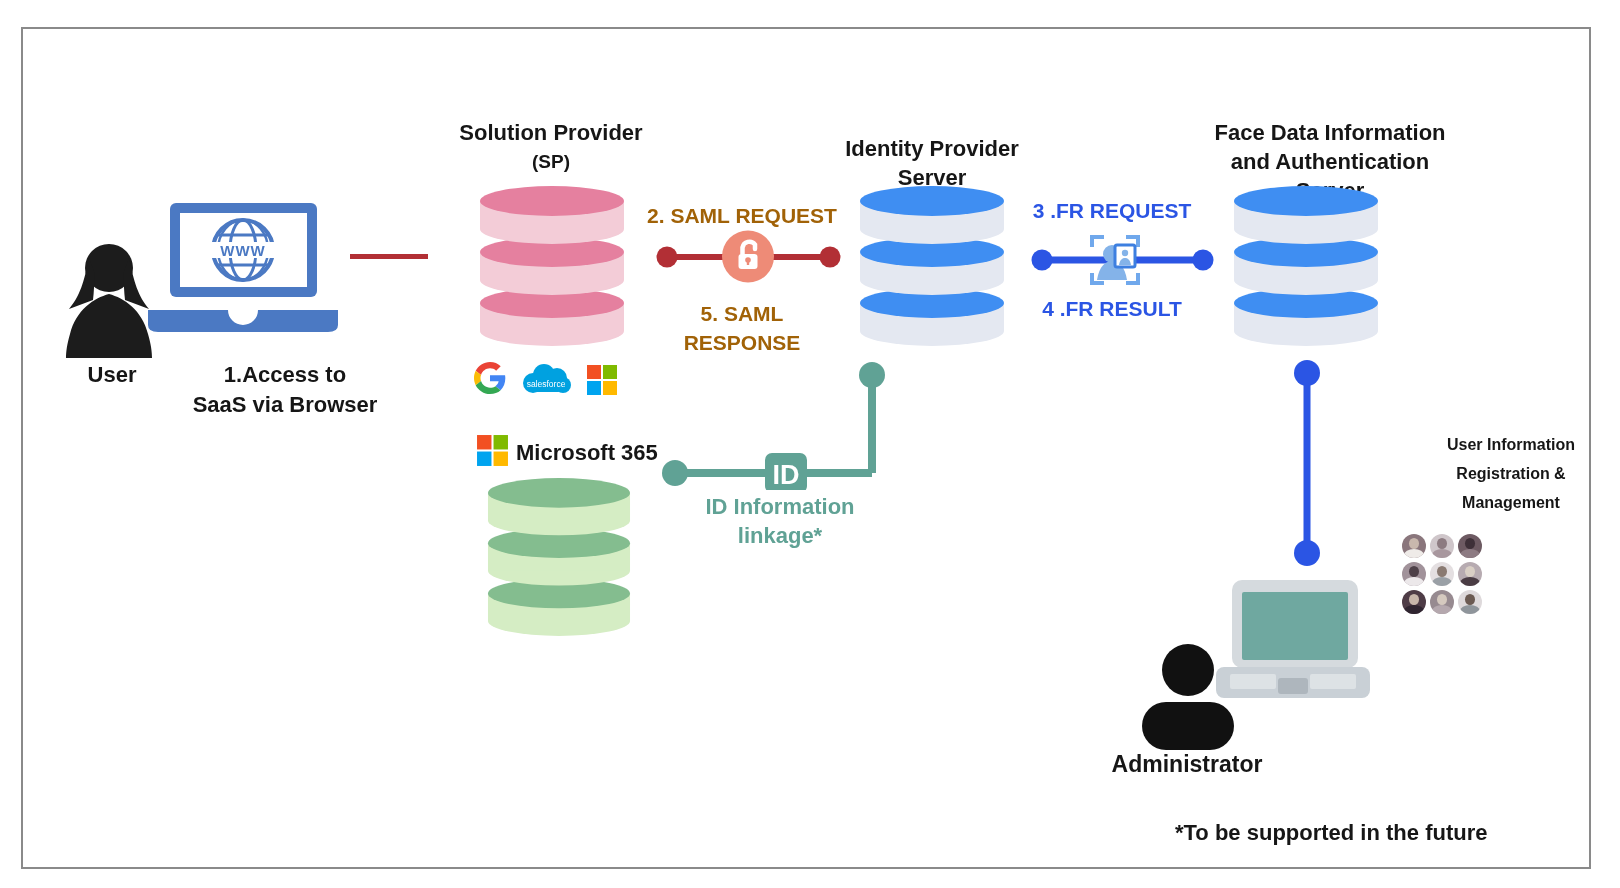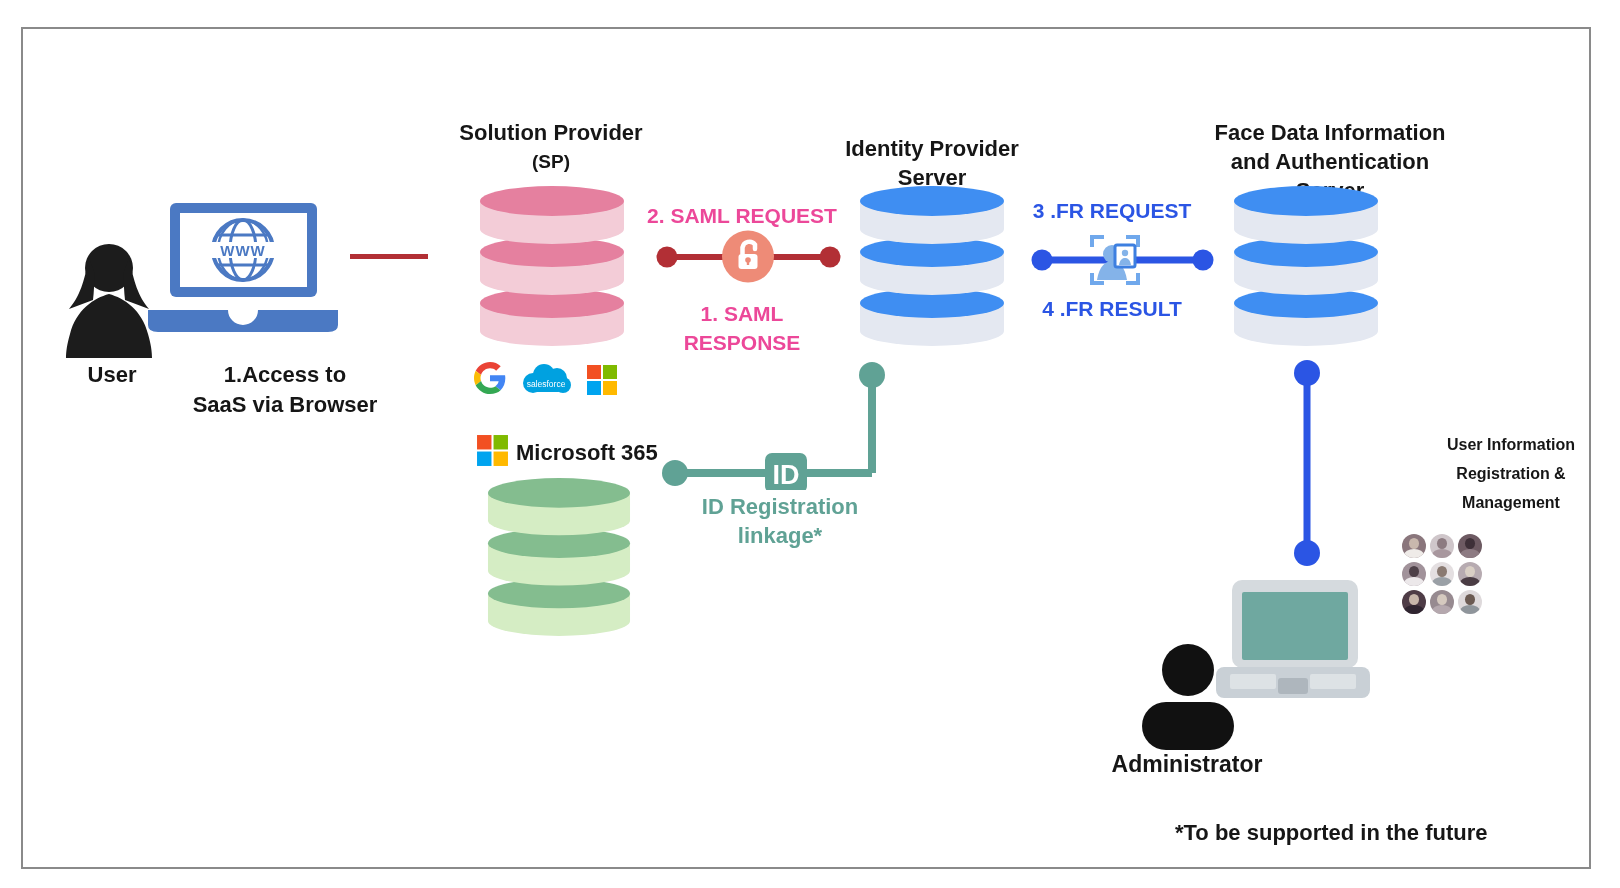--- a/index.html
+++ b/index.html
@@ -3,21 +3,21 @@
 <meta charset="utf-8">
 <style>
   html,body{margin:0;padding:0;background:#fff;}
   #canvas{position:relative;width:1620px;height:888px;background:#ffffff;
           font-family:"Liberation Sans",sans-serif;overflow:hidden;}
   .frame{position:absolute;left:21px;top:27px;width:1570px;height:842px;
          border:2px solid #8a8a8a;box-sizing:border-box;}
   .abs{position:absolute;}
   .lbl{position:absolute;font-weight:700;color:#161616;text-align:center;
        white-space:pre-line;line-height:29px;}
-  .red{color:#ec4899;}
+  .red{color:#a16207;}
   .blue{color:#2b55e4;}
   .teal{color:#60a295;}
   .redline{position:absolute;left:350px;top:254px;width:78px;height:5px;background:#b22f35;}
   
   .db-pink  .top{fill:#e5809f}  .db-pink  .bod{fill:#f3ccd7}
   .db-blue  .top{fill:#3f8ef2}  .db-blue  .bod{fill:#e4e8f1}
   .db-green .top{fill:#84bd8f}  .db-green .bod{fill:#d5edc4}
   
   .avgrid{position:absolute;left:1402px;top:534px;display:grid;
           grid-template-columns:repeat(3,24px);grid-gap:4px;}
@@ -122,21 +122,21 @@
     <circle cx="180" cy="31" r="10.5" fill="#b22f35"></circle>
     <g>
       <circle cx="98" cy="30.5" r="26" fill="#ee8b77"></circle>
       <path d="M92.5,28 V21.5 A7,7 0 0 1 105,18.5 L105,23" fill="none" stroke="#ffffff" stroke-width="4.5" stroke-linecap="round"></path>
       <rect x="88.5" y="28" width="19" height="15" rx="3" fill="#ffffff"></rect>
       <circle cx="98" cy="34" r="2.8" fill="#ee8b77"></circle>
       <rect x="96.8" y="34" width="2.4" height="5" fill="#ee8b77"></rect>
     </g>
   </svg>
 
-  <div class="lbl red" style="left:642px;top:299px;width:200px;font-size:21px">1. SAML RESPONSE</div>
+  <div class="lbl red" style="left:642px;top:299px;width:200px;font-size:21px">5. SAML RESPONSE</div>
 
   <div class="lbl" style="left:822px;top:134px;width:220px;font-size:22px">Identity Provider
 Server</div>
 
   <svg class="abs db-blue" style="left:858px;top:186px" width="148" height="160" viewBox="0 0 148 160">
     <g>
         <ellipse class="bod" cx="74" cy="145" rx="72" ry="15"></ellipse>
         <rect class="bod" x="2" y="117" width="144" height="28"></rect>
         <ellipse class="top" cx="74" cy="117" rx="72" ry="15"></ellipse>
       </g>
@@ -230,21 +230,21 @@
     <line x1="217" y1="25" x2="217" y2="123" stroke="#60a295" stroke-width="8"></line>
     <line x1="20" y1="123" x2="217" y2="123" stroke="#60a295" stroke-width="8"></line>
     <circle cx="217" cy="25" r="13" fill="#60a295"></circle>
     <circle cx="20" cy="123" r="13" fill="#60a295"></circle>
     <g>
       <rect x="110" y="103" width="42" height="40" rx="7" fill="#60a295"></rect>
       <text x="131" y="134" text-anchor="middle" font-size="27" font-weight="bold" fill="#ffffff">ID</text>
     </g>
   </svg>
 
-  <div class="lbl teal" style="left:660px;top:492px;width:240px;font-size:22px">ID Registration
+  <div class="lbl teal" style="left:660px;top:492px;width:240px;font-size:22px">ID Information
 linkage*</div>
 
   <div class="lbl" style="left:1391px;top:430px;width:240px;font-size:16px">User Information
 Registration &amp;
 Management</div>
 
   <div class="avgrid">
     <div class="avatar">
         <div class="hd"></div>
         <div class="bd"></div>

